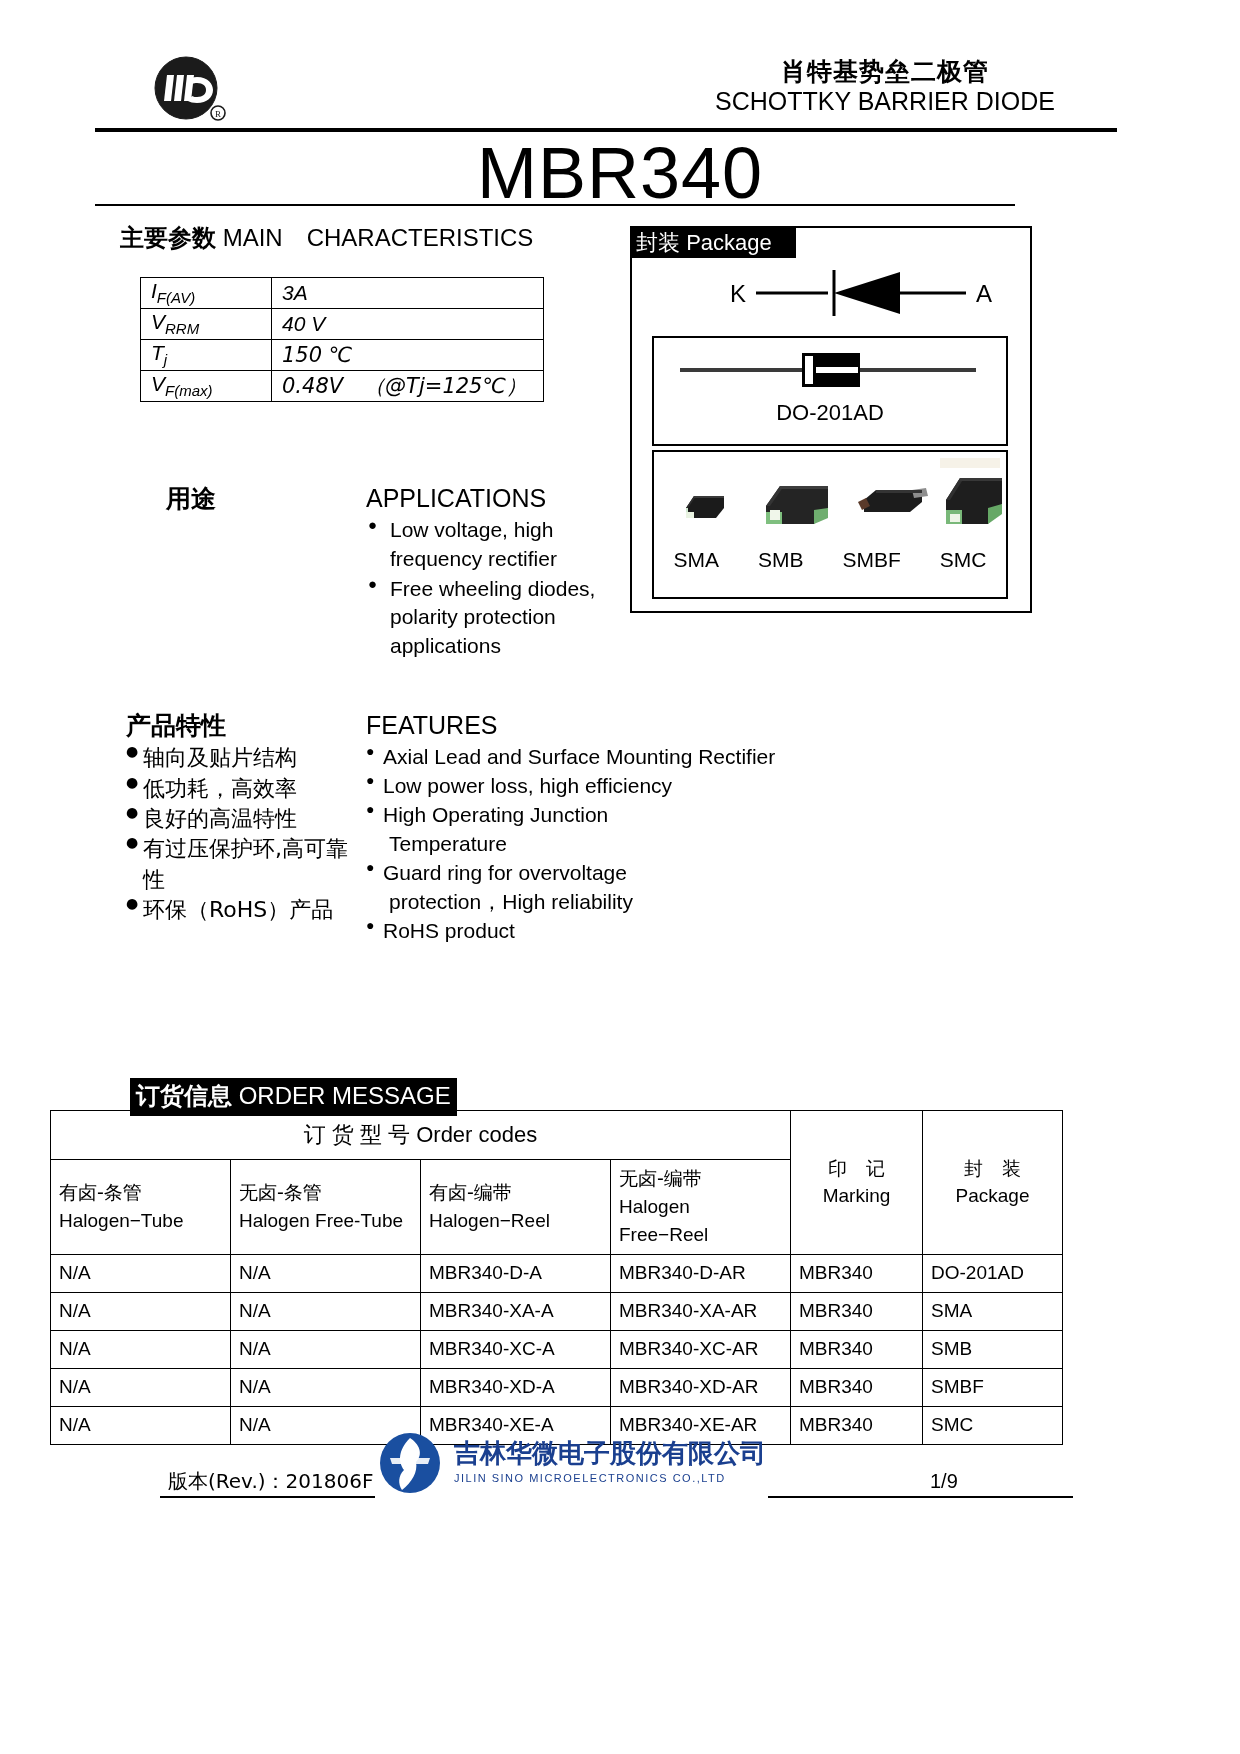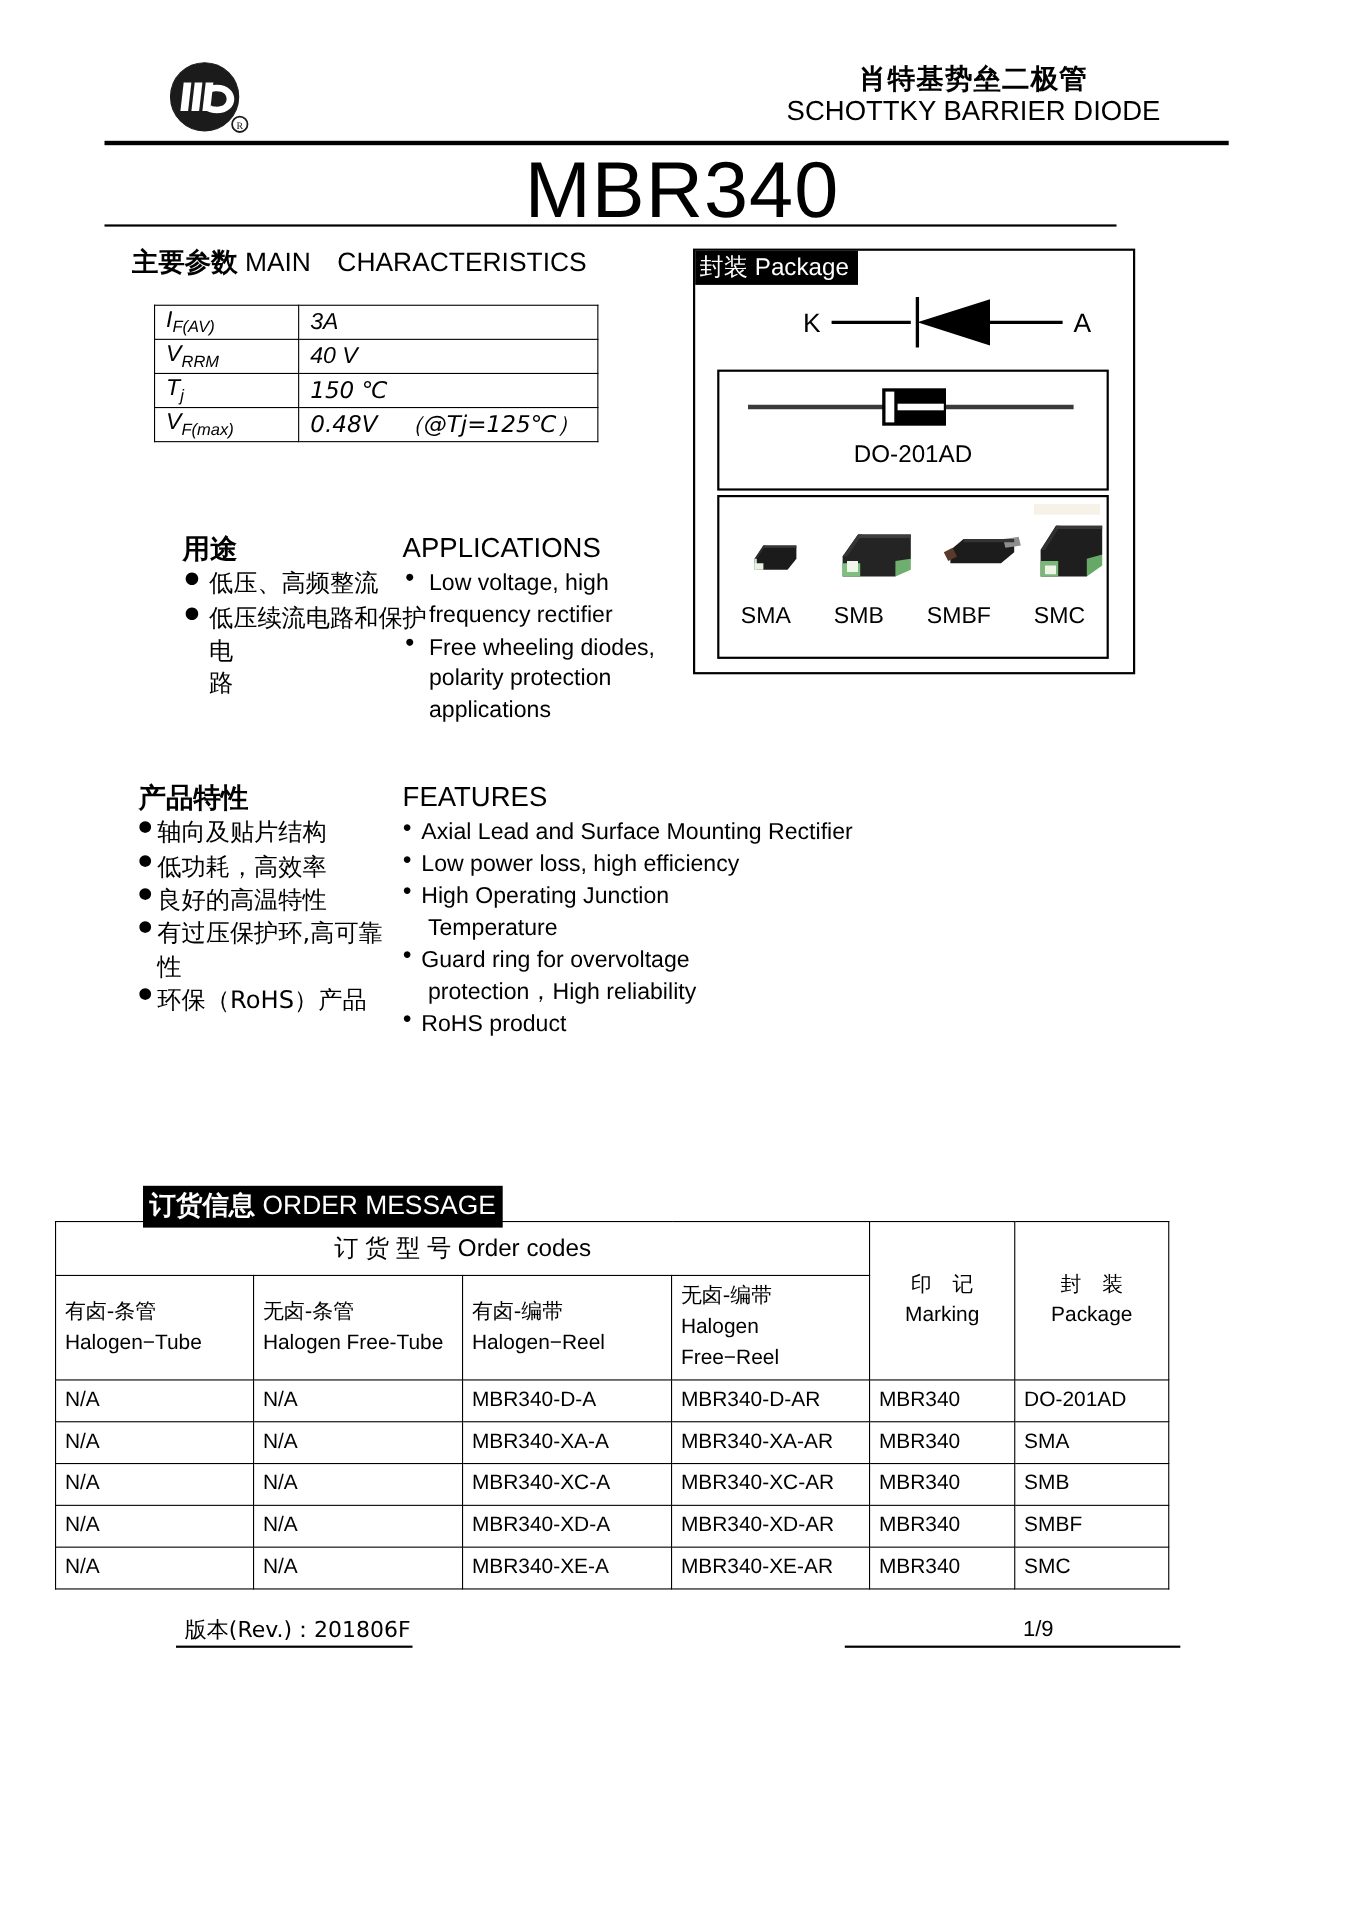--- a/index.html
+++ b/index.html
@@ -38,21 +38,21 @@
   table.mc td{border:1px solid #000;height:30px;padding:0 0 0 10px;
               font-size:21px;vertical-align:middle;white-space:nowrap;font-style:italic;}
   table.mc td.k{width:120px;}
   table.mc sub{font-size:15px;}
   .degc{font-family:"DejaVu Sans","Liberation Sans",sans-serif;}
 
   
   .pkg-box{position:absolute;left:630px;top:226px;width:398px;height:383px;
            border:2px solid #000;}
   .pkg-label{position:absolute;left:632px;top:228px;background:#000;color:#fff;
-             font-size:22px;padding:2px 8px 3px 4px;line-height:1.15;white-space:nowrap;}
+             font-size:22px;padding:2px 24px 3px 4px;line-height:1.15;white-space:nowrap;}
   .pkg-label .cn{font-family:"DejaVu Sans","Liberation Sans",sans-serif;}
 
   .symbol-row{position:absolute;left:648px;top:262px;width:360px;height:62px;}
   .inner-box1{position:absolute;left:652px;top:336px;width:352px;height:106px;border:2px solid #000;}
   .inner-box1 .lbl{position:absolute;left:0;top:62px;width:352px;text-align:center;font-size:22px;}
   .inner-box2{position:absolute;left:652px;top:450px;width:352px;height:145px;border:2px solid #000;}
   .pkg-names{position:absolute;left:0;top:96px;width:352px;display:flex;
              justify-content:space-around;font-size:21px;}
 
   .smd{position:absolute;}
@@ -227,29 +227,20 @@
     <div class="pkg-names">
       <span>SMA</span>
       <span>SMB</span>
       <span>SMBF</span>
       <span>SMC</span>
     </div>
   </div>
 
   <div class="apps-cn">
     <div class="h-cn">用途</div>
-    <ul class="bl cnlist">
-      <li>
-        <span>低压、高频整流</span>
-      </li>
-      <li>
-        <span>低压续流电路和保护电</span>
-        <span class="cont">路</span>
-      </li>
-    </ul>
   </div>
 
   <div class="apps-en">
     <div class="h-en">APPLICATIONS</div>
     <ul class="bl">
       <li>
         <span>Low voltage, high</span>
         <span class="cont">frequency rectifier</span>
       </li>
       <li>
@@ -375,19 +366,30 @@
       <td class="body">N/A</td>
       <td class="body">N/A</td>
       <td class="body">MBR340-XE-A</td>
       <td class="body">MBR340-XE-AR</td>
       <td class="body">MBR340</td>
       <td class="body">SMC</td>
     </tr>
   </tbody>
     </table>
 
+  <div class="foot-logo">
+    <svg width="420" height="62" viewBox="0 0 420 62">
+      <g>
+        <ellipse cx="32" cy="31" rx="30" ry="30" fill="#1a4fa0"></ellipse>
+        <path d="M32 6 C20 18 20 30 26 38 C20 44 20 52 24 58 C34 50 40 40 38 30 C44 24 44 14 32 6 Z" fill="#ffffff"></path>
+        <path d="M12 26 L52 26 L50 32 L14 32 Z" fill="#ffffff" opacity="0.9"></path>
+      </g>
+      <text x="76" y="30" font-size="26" font-weight="bold" fill="#1a3f8f" font-family="'DejaVu Sans','Liberation Sans',sans-serif">吉林华微电子股份有限公司</text>
+      <text x="76" y="50" font-size="11" fill="#1a3f8f" letter-spacing="1.5" font-family="'Liberation Sans',sans-serif">JILIN  SINO  MICROELECTRONICS   CO.,LTD</text>
+    </svg>
+  </div>
 
   <div class="rev">版本(Rev.)：201806F</div>
   <div class="rev-rule"></div>
   <div class="page-num">1/9</div>
   <div class="page-rule"></div>
 
 </div>
 
 </body></html>

